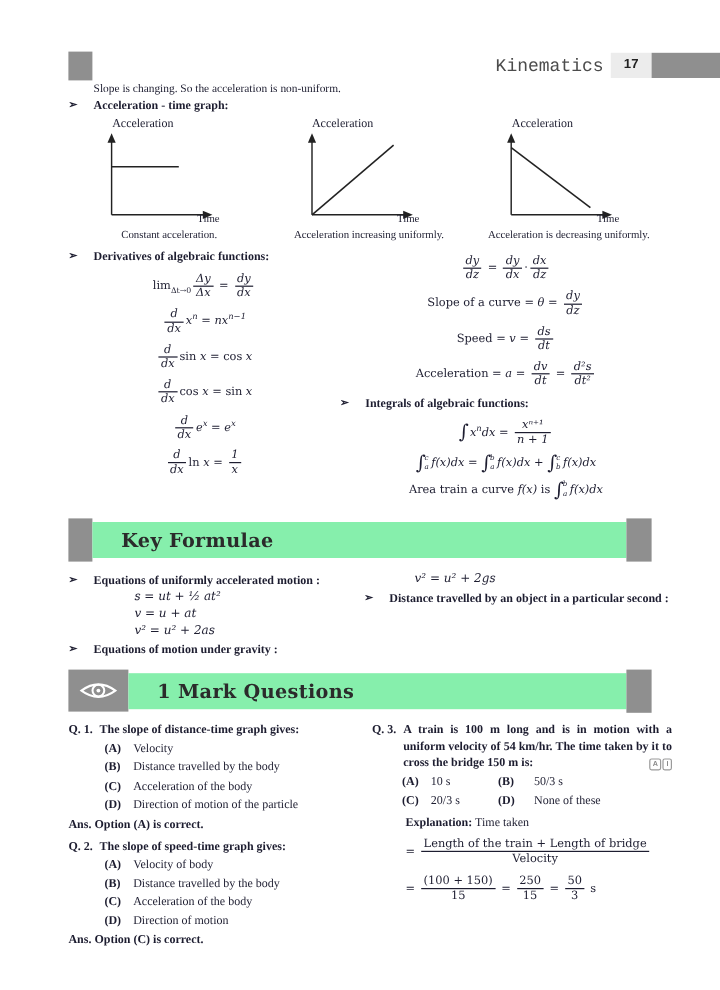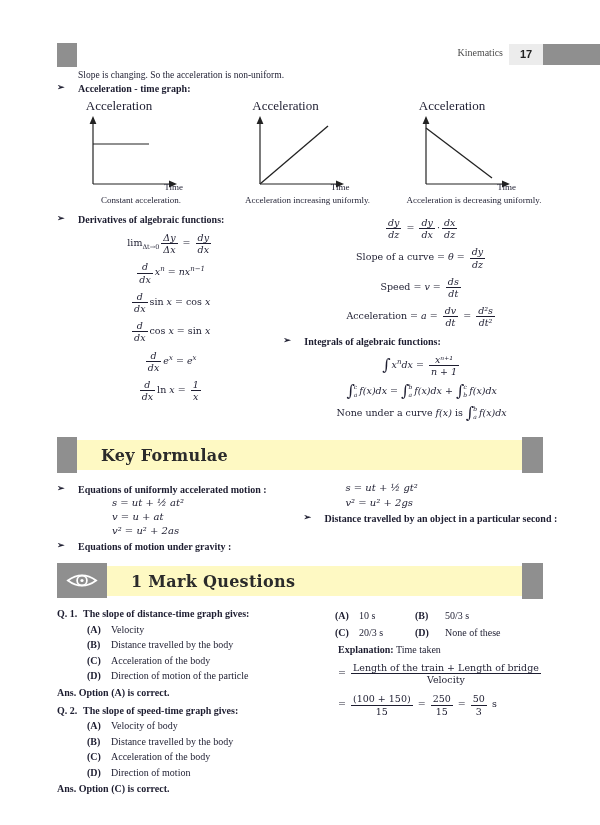--- a/index.html
+++ b/index.html
@@ -1,35 +1,35 @@
 <!DOCTYPE html>
 <html><head>
 <meta charset="utf-8">
 <style>
   html,body{margin:0;padding:0;background:#ffffff;}
   .page{position:relative;width:600px;height:825px;background:#fff;overflow:hidden;
         font-family:"Liberation Serif",serif;color:#1d1d30;}
   
   .pageheader{position:absolute;top:43px;left:0;right:0;height:24px;}
   .corner{position:absolute;left:57px;top:0;width:20px;height:24px;background:#8f8f8f;}
-  .chapter{position:absolute;right:97px;top:4px;font-family:Liberation Serif, serif;
-           font-size:10px;color:#4c4c4c;}
+  .chapter{position:absolute;right:97px;top:4px;font-family:Liberation Mono, monospace;
+           font-size:15px;color:#4c4c4c;}
   .pnbox{position:absolute;left:509px;top:1px;width:34px;height:21px;background:#ececec;
          font-family:"Liberation Sans",sans-serif;font-weight:bold;font-size:11px;
          color:#222;text-align:center;line-height:21px;}
   .darkbar{position:absolute;left:543px;top:1px;right:0;height:21px;background:#8f8f8f;}
   
   .content{position:absolute;top:70px;left:57px;width:503px;}
   .intro{font-size:9.5px;margin-left:21px;}
   .bhead{display:flex;font-weight:bold;font-size:10px;margin-top:2px;line-height:1.3;}
   .bullet{width:21px;flex:0 0 21px;font-size:9px;}
   
   .graphs{display:flex;justify-content:space-between;padding:3px 6px 0 14px;}
   .graph{width:150px;}
-  .gylabel{font-size:13px;width:96px;text-align:center;margin-left:0;}
+  .gylabel{font-size:10px;width:96px;text-align:center;margin-left:0;}
   .gxlabel{font-size:9px;width:112px;text-align:right;margin-top:-8px;}
   .gcaption{font-size:9px;text-align:center;width:140px;margin-top:3px;}
   .gsvg{display:block;}
   
   .math,.fml{font-family:"DejaVu Serif",serif;}
   .fml{font-size:9.5px;text-align:center;margin:5px 0;}
   .fml.left{text-align:left;margin-left:28px;}
   .rm{font-style:normal;}
   .it{font-style:italic;}
   .sp{font-style:italic;font-size:7px;vertical-align:4px;}
@@ -45,21 +45,21 @@
   
   .twocol{display:flex;margin-top:6px;}
   .colL{width:45%;}
   .colR{width:55%;}
   .colL .fml,.colR .fml{margin:6px 0;}
   
   .secbar{display:flex;width:486px;margin-top:10px;align-items:flex-start;}
   .sq{width:20px;height:36px;background:#8f8f8f;flex:0 0 20px;}
   .eyebox{width:50px;height:35px;background:#8f8f8f;flex:0 0 50px;display:flex;
           align-items:center;justify-content:center;}
-  .barfill{flex:1;height:30px;background:#fef9c3;margin-top:3px;display:flex;
+  .barfill{flex:1;height:30px;background:#86efac;margin-top:3px;display:flex;
            align-items:center;padding-left:24px;}
   .sq2{width:21px;height:36px;background:#8f8f8f;flex:0 0 21px;}
   .sectitle{font-family:"DejaVu Serif",serif;font-weight:bold;font-size:16px;
             letter-spacing:.3px;color:#2b2b2b;}
   
   .kf{display:flex;font-size:10px;margin-top:8px;}
   .kfL{width:49%;}
   .kfR{width:51%;}
   .kline{font-style:italic;margin-left:55px;line-height:1.4;}
   .kline2{font-style:italic;margin-left:42px;line-height:1.45;}
@@ -190,21 +190,21 @@
                 <span>b</span>
                 <span>a</span>
               </span>
             </span><span class="it">f(x)dx</span><span class="rm"> + </span><span class="intw">
               <span class="ints">∫</span>
               <span class="lims">
                 <span>c</span>
                 <span>b</span>
               </span>
             </span><span class="it">f(x)dx</span></div>
-        <div class="fml"><span class="rm">None under a curve </span><span class="it">f(x)</span><span class="rm"> is </span><span class="intw">
+        <div class="fml"><span class="rm">Area train a curve </span><span class="it">f(x)</span><span class="rm"> is </span><span class="intw">
               <span class="ints">∫</span>
               <span class="lims">
                 <span>b</span>
                 <span>a</span>
               </span>
             </span><span class="it">f(x)dx</span></div>
       </div>
     </div>
 
     <div class="secbar">
@@ -223,21 +223,20 @@
         </div>
         <div class="kline math">s = ut + ½ at²</div>
         <div class="kline math">v = u + at</div>
         <div class="kline math">v² = u² + 2as</div>
         <div class="bhead">
           <span class="bullet">➢</span>
           <span>Equations of motion under gravity :</span>
         </div>
       </div>
       <div class="kfR">
-        <div class="kline2 math">s = ut + ½ gt²</div>
         <div class="kline2 math">v² = u² + 2gs</div>
         <div class="bhead">
           <span class="bullet">➢</span>
           <span>Distance travelled by an object in a particular second :</span>
         </div>
       </div>
     </div>
 
     <div class="secbar">
       <div class="eyebox">
@@ -297,20 +296,30 @@
         </div>
         <div class="opt">
           <span class="optkey">(D)</span>
           <span>Direction of motion</span>
         </div>
         <div class="ans">Ans. Option (C) is correct.</div>
       </div>
 
       <div class="qcolR">
 
+        <div class="qhead">
+          <span class="qlabel">Q. 3.</span>
+          <span class="qtext just">
+            <span>A train is 100 m long and is in motion with a uniform velocity of 54 km/hr. The time taken by it to cross the bridge 150 m is:</span>
+            <span class="aibadge">
+              <span>A</span>
+              <span>I</span>
+            </span>
+          </span>
+        </div>
         <div class="optgrid">
           <span class="optkey">(A)</span>
           <span>10 s</span>
           <span class="optkey">(B)</span>
           <span>50/3 s</span>
           <span class="optkey">(C)</span>
           <span>20/3 s</span>
           <span class="optkey">(D)</span>
           <span>None of these</span>
         </div>

